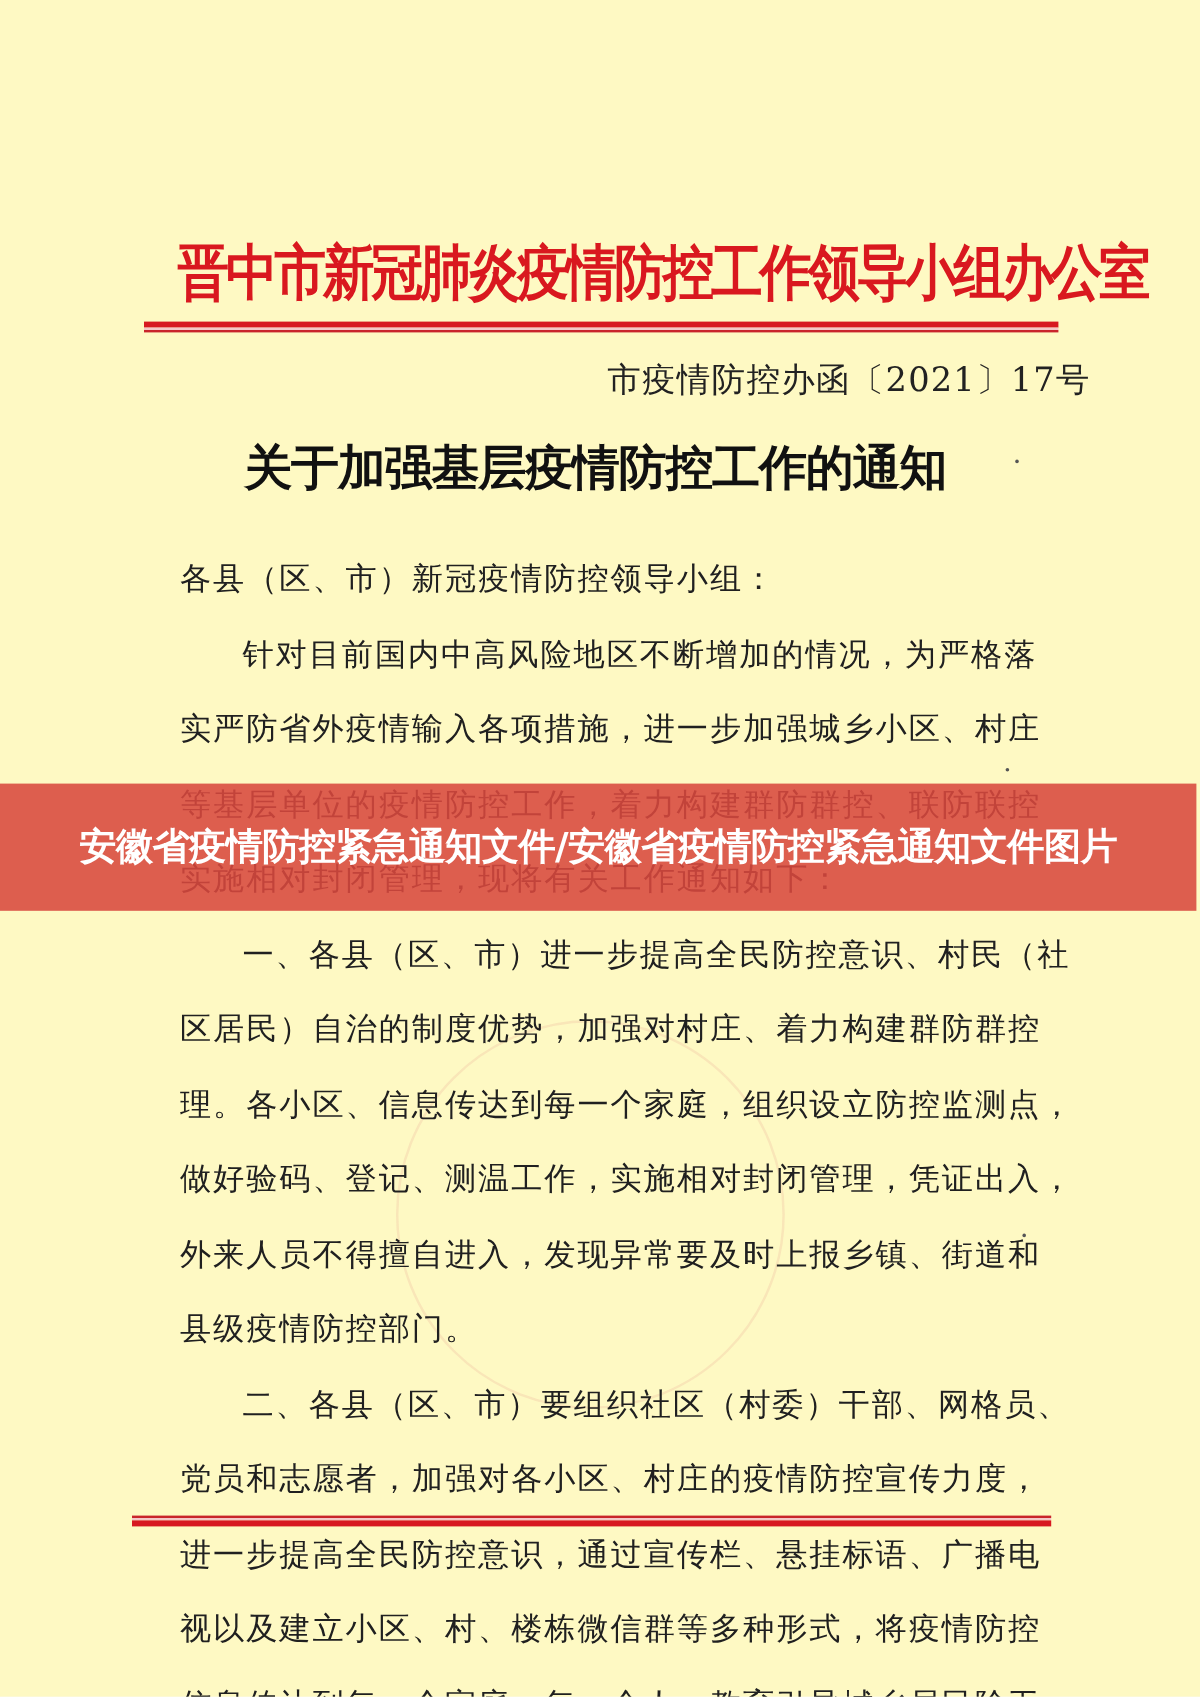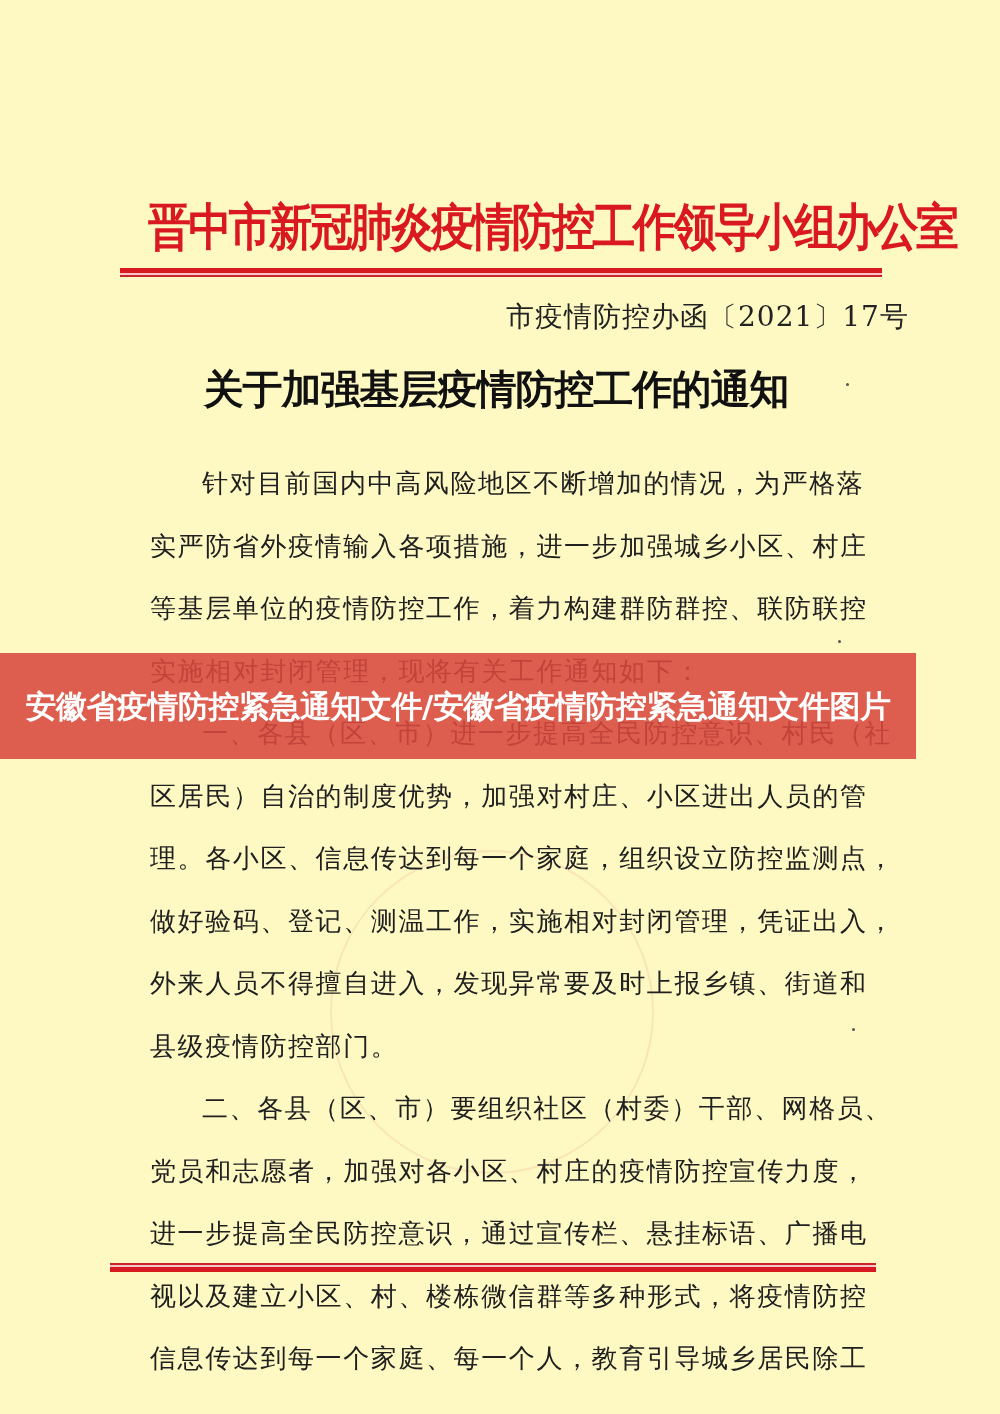--- a/index.html
+++ b/index.html
@@ -31,21 +31,21 @@
     transform:translateX(-4px);
   }
   .body-lines { position:absolute; left:150px; top:452px; width:700px; }
   .line {
     height:62.5px; line-height:62.5px; font-size:26px; white-space:nowrap;
     letter-spacing:1.6px; color:#202020;
   }
   .line.indent { padding-left:52px; }
   .dot { position:absolute; width:3px; height:3px; background:#555; border-radius:50%; }
   .overlay {
-    position:absolute; left:0; top:653px; width:916px; height:106px;
+    position:absolute; left:0; top:653px; width:997px; height:106px;
     background:rgba(216,72,62,0.88);
     display:flex; flex-direction:column; align-items:center; justify-content:center;
   }
   .overlay-text {
     color:#ffffff; font-family:"DejaVu Sans", "Liberation Sans", sans-serif;
     font-weight:bold; font-size:31px; line-height:38px; text-align:center;
     width:960px; letter-spacing:-0.5px;
   }
   .stamp {
     position:absolute; left:330px; top:850px; width:320px; height:320px;
@@ -64,26 +64,27 @@
     <div class="rule-thick"></div>
     <div class="rule-gap"></div>
     <div class="rule-thin"></div>
   </div>
 
   <div class="docno">市疫情防控办函〔2021〕17号</div>
 
   <div class="title">关于加强基层疫情防控工作的通知</div>
 
   <div class="body-lines">
+    <div class="line">各县（区、市）新冠疫情防控领导小组：</div>
     <div class="line indent">针对目前国内中高风险地区不断增加的情况，为严格落</div>
     <div class="line">实严防省外疫情输入各项措施，进一步加强城乡小区、村庄</div>
     <div class="line">等基层单位的疫情防控工作，着力构建群防群控、联防联控</div>
     <div class="line">实施相对封闭管理，现将有关工作通知如下：</div>
     <div class="line indent">一、各县（区、市）进一步提高全民防控意识、村民（社</div>
-    <div class="line">区居民）自治的制度优势，加强对村庄、小区进出人员的管</div>
+    <div class="line">区居民）自治的制度优势，加强对村庄、着力构建群防群控</div>
     <div class="line">理。各小区、信息传达到每一个家庭，组织设立防控监测点，</div>
     <div class="line">做好验码、登记、测温工作，实施相对封闭管理，凭证出入，</div>
     <div class="line">外来人员不得擅自进入，发现异常要及时上报乡镇、街道和</div>
     <div class="line">县级疫情防控部门。</div>
     <div class="line indent">二、各县（区、市）要组织社区（村委）干部、网格员、</div>
     <div class="line">党员和志愿者，加强对各小区、村庄的疫情防控宣传力度，</div>
     <div class="line">进一步提高全民防控意识，通过宣传栏、悬挂标语、广播电</div>
     <div class="line">视以及建立小区、村、楼栋微信群等多种形式，将疫情防控</div>
     <div class="line">信息传达到每一个家庭、每一个人，教育引导城乡居民除工</div>
 

